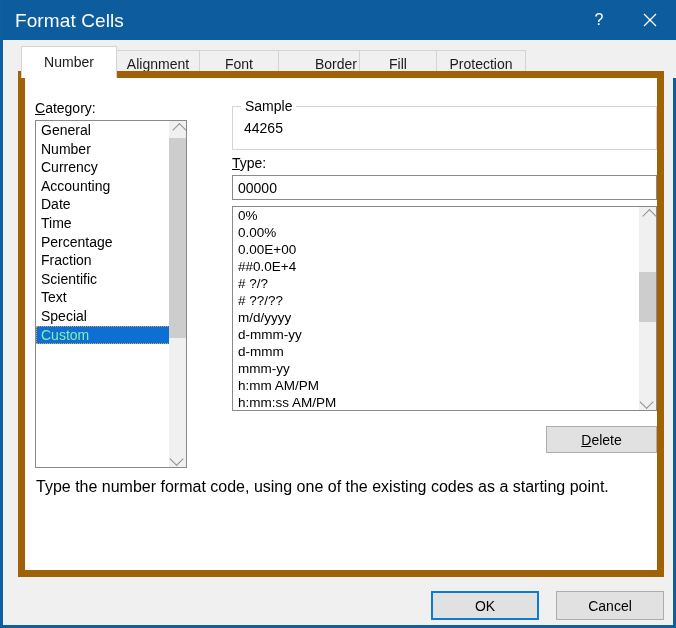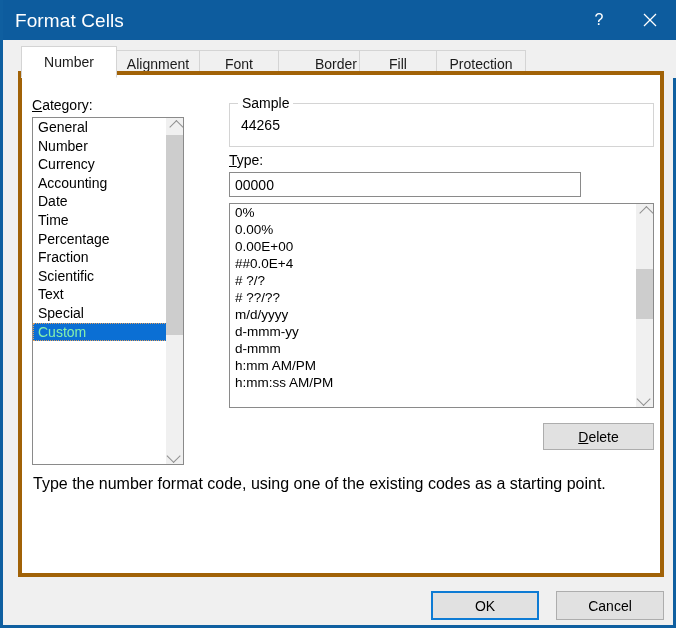--- a/index.html
+++ b/index.html
@@ -102,21 +102,21 @@
 
   
   .panel {
     position: absolute;
     left: 15px;
     top: 71px;
     width: 646px;
     height: 506px;
     box-sizing: border-box;
     background: #ffffff;
-    border: 4px solid #a16207;
+    border: 7px solid #a16207;
   }
 
   
   .category-label {
     position: absolute;
     left: 10px;
     top: 22px;
     font-size: 14px;
     color: #000000;
   }
@@ -222,21 +222,21 @@
     position: absolute;
     left: 207px;
     top: 77px;
     font-size: 14px;
     color: #000000;
   }
   .type-input {
     position: absolute;
     left: 207px;
     top: 97px;
-    width: 352px;
+    width: 425px;
     height: 25px;
     box-sizing: border-box;
     border: 1px solid #8a8a8a;
     background: #ffffff;
     font-family: "Liberation Sans", sans-serif;
     font-size: 14px;
     color: #000000;
     padding: 0 5px;
     outline: none;
   }
@@ -382,20 +382,21 @@
       <div class="type-items" id="type-items">
           <div class="type-item"><span>0%</span></div>
           <div class="type-item"><span>0.00%</span></div>
           <div class="type-item"><span>0.00E+00</span></div>
           <div class="type-item"><span>##0.0E+4</span></div>
           <div class="type-item"><span># ?/?</span></div>
           <div class="type-item"><span># ??/??</span></div>
           <div class="type-item"><span>m/d/yyyy</span></div>
           <div class="type-item"><span>d-mmm-yy</span></div>
           <div class="type-item"><span>d-mmm</span></div>
+          <div class="type-item"><span>mmm-yy</span></div>
           <div class="type-item"><span>h:mm AM/PM</span></div>
           <div class="type-item"><span>h:mm:ss AM/PM</span></div>
         </div>
       <div class="vscroll">
         <div class="arrow up">
           <span class="chev up"></span>
         </div>
         <div class="thumb" style="top:65px;height:50px;"></div>
         <div class="arrow down">
           <span class="chev down"></span>

